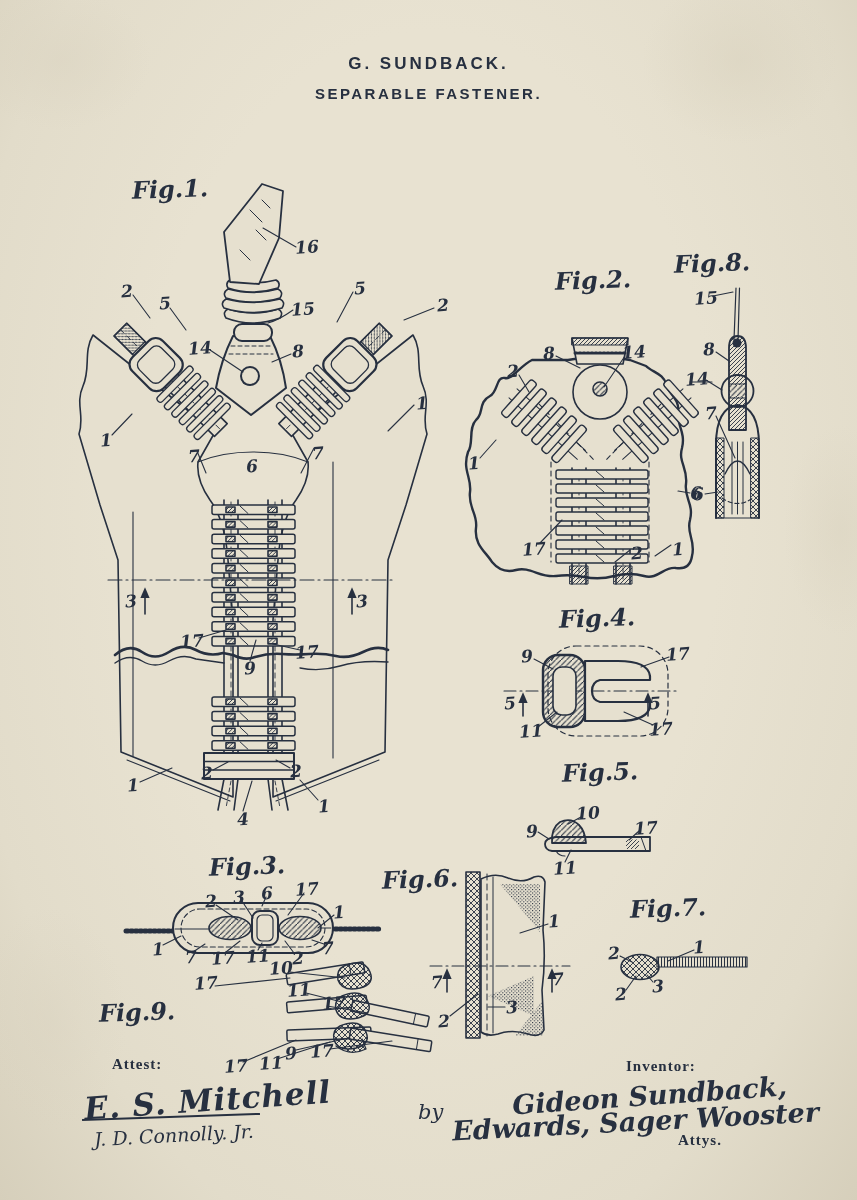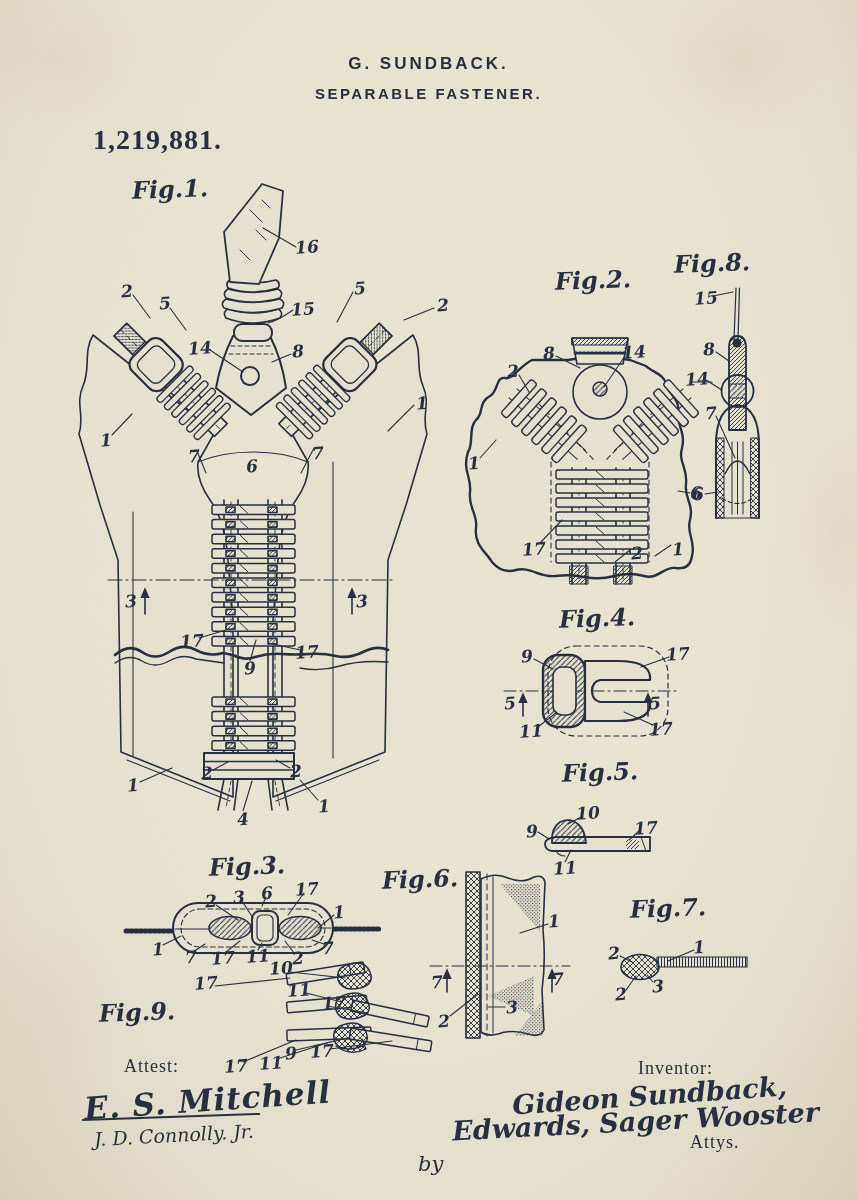--- a/index.html
+++ b/index.html
@@ -15,36 +15,35 @@
   .hdr1{top:54px;font-size:17px;letter-spacing:3px;}
   .hdr2{top:85px;font-size:15px;letter-spacing:2.5px;}
   .hdr3{top:108px;font-size:11px;letter-spacing:1.6px;}
   .patnum{position:absolute;left:93px;top:124px;font-size:28px;font-weight:bold;letter-spacing:1px;}
   .patdate{position:absolute;left:552px;top:128px;font-size:21px;}
   .art{position:absolute;left:0;top:0;}
   .fig-label{position:absolute;transform:translate(-50%,-50%) rotate(-2deg);
              font-family:"DejaVu Serif",serif;font-style:italic;font-weight:bold;font-size:24px;white-space:nowrap;}
   .ref-num{position:absolute;transform:translate(-50%,-50%) rotate(-4deg);
            font-family:"DejaVu Serif",serif;font-style:italic;font-weight:bold;font-size:17px;white-space:nowrap;}
-  .caption{position:absolute;font-weight:normal;font-size:18px;letter-spacing:1px;margin-left:12px;}
+  .caption{position:absolute;font-weight:bold;font-size:15px;letter-spacing:1px;}
   .script{position:absolute;font-family:"DejaVu Serif",serif;font-style:italic;white-space:nowrap;}
   .sig-underline{position:absolute;left:82px;top:1116px;width:178px;height:2px;background:#273040;transform:rotate(-2deg);}
 </style>
 </head>
 <body>
 
 <div class="page">
   <div class="stain s1"></div>
   <div class="stain s2"></div>
   <div class="stain s3"></div>
   <div class="stain s4"></div>
 
   <div class="hdr hdr1">G. SUNDBACK.</div>
   <div class="hdr hdr2">SEPARABLE FASTENER.</div>
-  <div class="patnum">1,219,881.</div>
 
   <svg class="art" width="857" height="1200" viewBox="0 0 857 1200">
     <defs>
       <pattern id="h1" width="5.5" height="5.5" patternUnits="userSpaceOnUse">
           <path d="M0,5.5 L5.5,0" stroke="#273040" stroke-width="1.1"></path>
         </pattern>
       <pattern id="fineh" width="4" height="4" patternUnits="userSpaceOnUse">
           <path d="M0,4 L4,0" stroke="#273040" stroke-width="0.9"></path>
         </pattern>
       <pattern id="cross" width="6" height="6" patternUnits="userSpaceOnUse">
@@ -483,16 +482,16 @@
       <div class="ref-num" style="left: 658px; top: 986px;">3</div>
     </div>
 
   <div class="caption" style="left:112px;top:1056px;">Attest:</div>
   <div class="script" style="left:84px;top:1082px;font-size:31px;font-weight:bold;transform:rotate(-4deg);letter-spacing:1px;">E. S. Mitchell</div>
   <div class="sig-underline"></div>
   <div class="script" style="left:94px;top:1124px;font-size:19px;transform:rotate(-3deg);">J. D. Connolly. Jr.</div>
 
   <div class="caption" style="left:626px;top:1058px;">Inventor:</div>
   <div class="script" style="left:512px;top:1080px;font-size:27px;font-weight:bold;transform:rotate(-4deg);">Gideon Sundback,</div>
-  <div class="script" style="left:418px;top:1152px;font-size:21px;">by</div>
+  <div class="script" style="left:418px;top:1100px;font-size:21px;">by</div>
   <div class="script" style="left:452px;top:1106px;font-size:27px;font-weight:bold;transform:rotate(-3deg);">Edwards, Sager Wooster</div>
   <div class="caption" style="left:678px;top:1132px;">Attys.</div>
 </div>
 
 </body></html>

